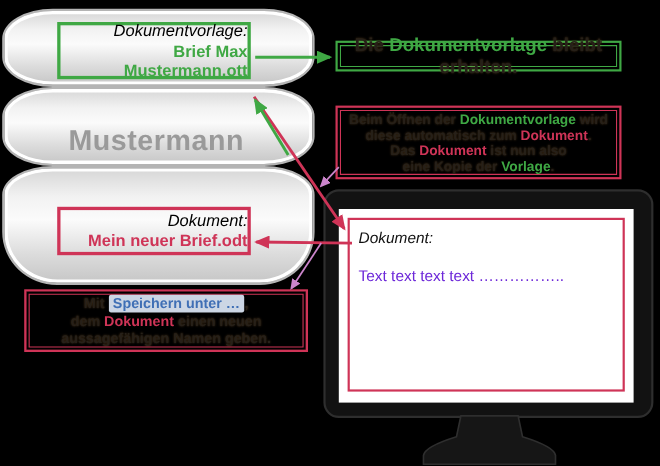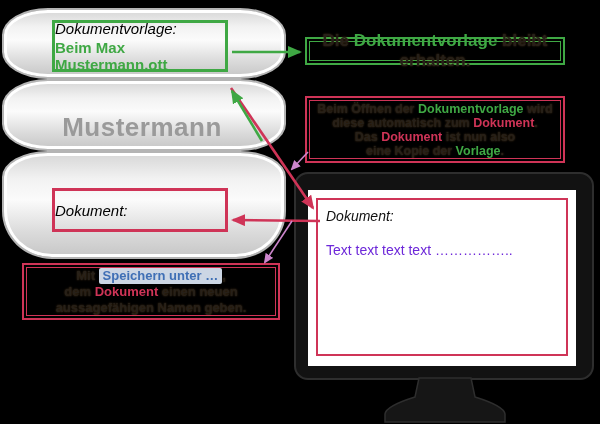--- a/index.html
+++ b/index.html
@@ -11,21 +11,21 @@
         background:linear-gradient(180deg,#d6d6d6 0%,#f2f2f2 25%,#fbfbfb 45%,#dcdcdc 75%,#c6c6c6 100%);
         border:2px solid #b4b4b4;
         box-shadow:inset 0 0 0 3px #ffffff;}
   .band1{top:8px;height:67px;border-radius:46px/27px;}
   .band2{top:79px;height:68px;border-radius:46px/27px;}
   .band3{top:151px;height:104px;border-radius:46px 46px 50px 50px/26px 26px 48px 48px;}
   .disk-label{position:absolute;left:2px;top:112px;width:280px;text-align:center;
               font-size:26px;font-weight:bold;color:#9a9a9a;letter-spacing:.5px;}
 
   
-  .disk-box{position:absolute;left:52px;width:170px;text-align:left;
+  .disk-box{position:absolute;left:52px;width:170px;text-align:right;
             display:flex;flex-direction:column;justify-content:center;gap:2px;}
   .disk-box.tpl{top:20px;height:46px;border:3px solid #3fa844;}
   .disk-box.doc{top:188px;height:38px;border:3px solid #cf3457;}
   .disk-title{font-style:italic;color:#000;font-size:15px;}
   .file-green{font-weight:bold;color:#3fa844;font-size:15px;}
   .file-red{font-weight:bold;color:#cf3457;font-size:15px;}
 
   
   .callout{position:absolute;background:#000;font-weight:bold;text-align:center;}
   .co-green{border:2px solid #3fa844;box-shadow:inset 0 0 0 2px #000,inset 0 0 0 3px #3fa844;}
@@ -59,25 +59,26 @@
 
 <div class="canvas">
 
   <div class="band band1"></div>
   <div class="band band2"></div>
   <div class="band band3"></div>
   <div class="disk-label">Mustermann</div>
 
   <div class="disk-box tpl">
     <div class="disk-title">Dokumentvorlage:</div>
-    <div class="file-green">Beim Max Mustermann.ott</div>
+    <div class="file-green">Brief Max Mustermann.ott</div>
   </div>
 
   <div class="disk-box doc">
     <div class="disk-title">Dokument:</div>
+    <div class="file-red">Mein neuer Brief.odt</div>
   </div>
 
   <div class="callout co-green co-kept">
     <div><span class="w-dark">Die </span><span class="w-green">Dokumentvorlage</span><span class="w-dark"> bleibt erhalten.</span></div>
   </div>
 
   <div class="callout co-red co-save">
     <div><span class="w-dark">Mit </span><span class="menu-chip">Speichern unter …</span><span class="w-dark">,</span></div>
     <div><span class="w-dark">dem </span><span class="w-red">Dokument</span><span class="w-dark"> einen neuen</span></div>
     <div><span class="w-dark">aussagefähigen Namen geben.</span></div>

